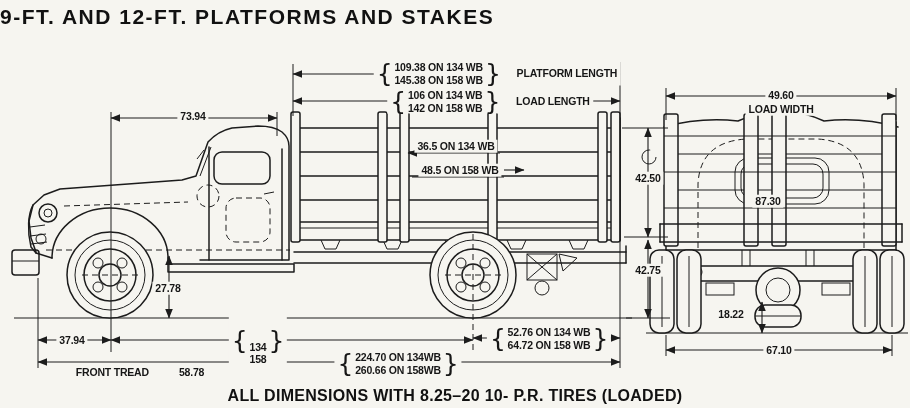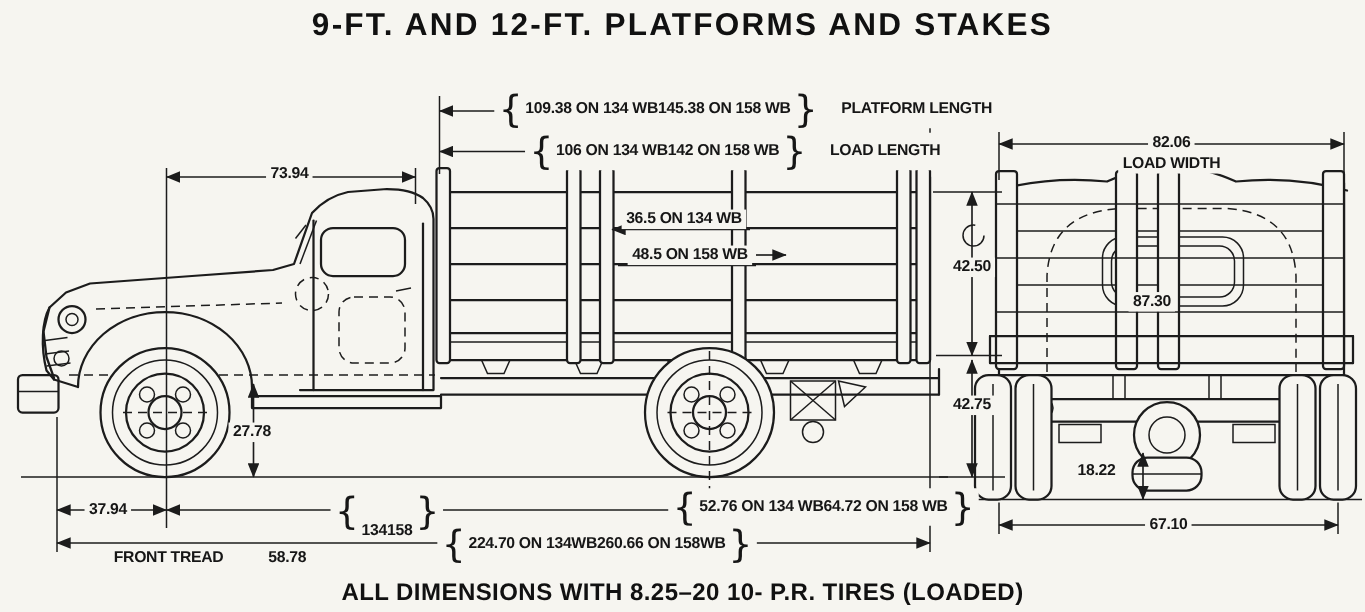--- a/index.html
+++ b/index.html
@@ -5,29 +5,29 @@
   html,body{margin:0;padding:0;}
   body{background:#f6f5f0;}
   .stage{position:relative;width:910px;height:408px;background:#f6f5f0;overflow:hidden;
          font-family:"Liberation Sans",sans-serif;color:#1a1a1a;}
   .stage svg{position:absolute;left:0;top:0;}
   .ln{stroke:#1c1c1c;stroke-width:1.5;fill:none;stroke-linecap:round;stroke-linejoin:round;}
   .thin{stroke:#1c1c1c;stroke-width:1;fill:none;}
   .dim{stroke:#1c1c1c;stroke-width:1.1;fill:none;}
   .dsh{stroke-dasharray:6 4;}
   .fillp{fill:#f6f5f0;}
-  .title{position:absolute;left:0;right:0;top:5px;text-align:center;
+  .title{position:absolute;left:0;right:0;top:5px;
          font-weight:bold;font-size:21px;letter-spacing:1.5px;color:#111;}
   .footer{position:absolute;left:0;right:0;top:387px;text-align:center;
           font-weight:bold;font-size:16px;letter-spacing:.3px;color:#111;}
   .lbl{position:absolute;transform:translate(-50%,-50%);white-space:nowrap;
        font-weight:bold;font-size:10.5px;line-height:1.2;letter-spacing:-.2px;
        background:#f6f5f0;padding:0 3px;color:#161616;}
   .pair{display:flex;align-items:center;gap:2px;}
-  .stack{display:flex;flex-direction:row;align-items:flex-start;line-height:1.15;}
+  .stack{display:flex;flex-direction:column;align-items:flex-start;line-height:1.15;}
   .stack.ctr{align-items:center;margin-top:25px;}
   .brace{font-family:"DejaVu Sans",sans-serif;font-weight:normal;font-size:25px;line-height:1;}
   .suffix{margin-left:14px;}
   .ft{display:flex;gap:30px;}
 </style>
 </head>
 <body>
 
 <div class="stage">
 
@@ -289,20 +289,20 @@
       <span>260.66 ON 158WB</span>
     </span>
     <span class="brace">}</span>
   </div>
 
   <div class="lbl ft" style="left:140px;top:372px">
     <span>FRONT TREAD</span>
     <span>58.78</span>
   </div>
 
-  <div class="lbl" style="left:781px;top:95px">82.06</div>
+  <div class="lbl" style="left:781px;top:95px">49.60</div>
   <div class="lbl" style="left:781px;top:109px">LOAD WIDTH</div>
   <div class="lbl" style="left:768px;top:201px">87.30</div>
   <div class="lbl" style="left:731px;top:314px">18.22</div>
   <div class="lbl" style="left:779px;top:350px">67.10</div>
 
   <div class="footer">ALL DIMENSIONS WITH 8.25–20 10- P.R. TIRES (LOADED)</div>
 </div>
 
 </body></html>

